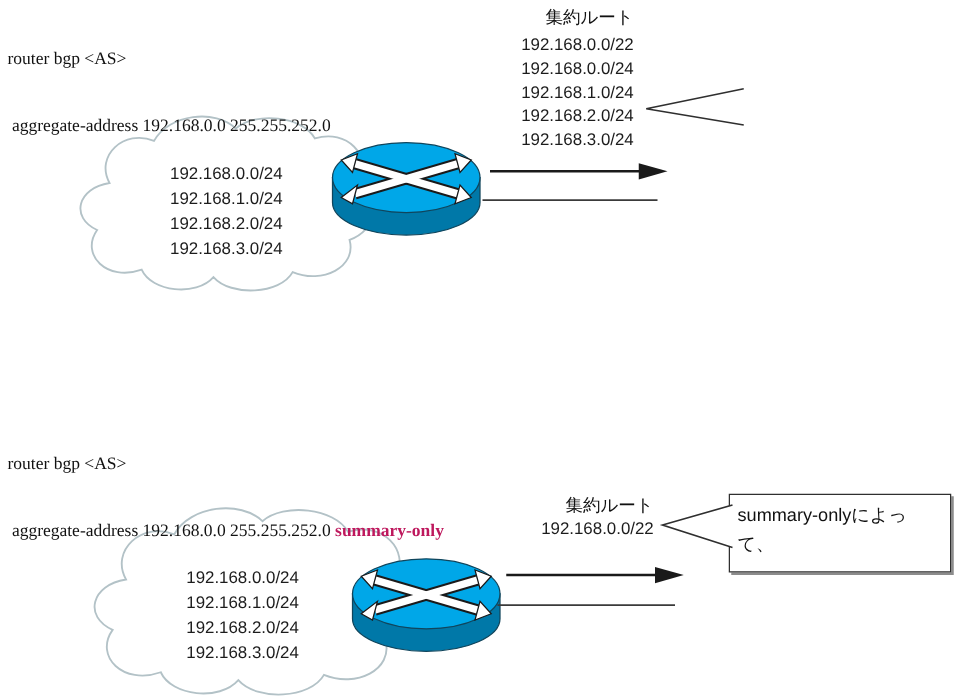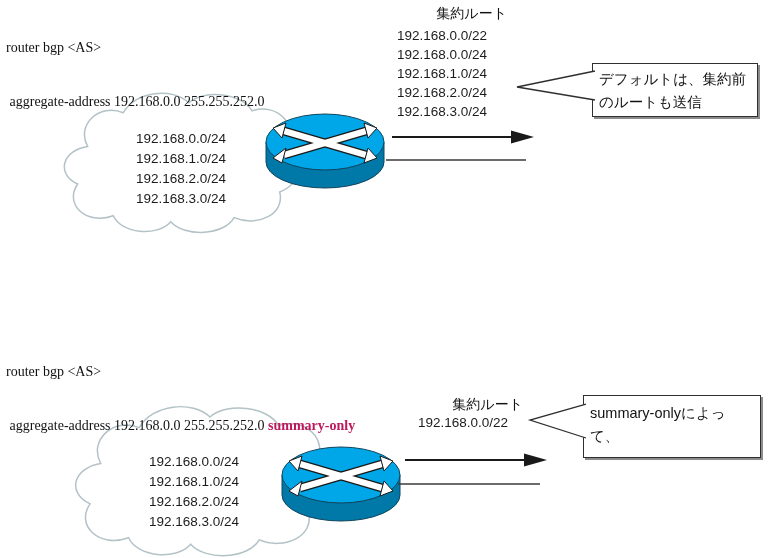--- a/index.html
+++ b/index.html
@@ -9,21 +9,21 @@
   }
   svg.layer{position:absolute;left:0;top:0;width:768px;height:558px;}
   #fg{pointer-events:none;}
   .abs{position:absolute;}
   .cmd{
     font-family:Liberation Serif, serif;
     font-size:14px;line-height:18px;white-space:pre;color:#111;
   }
   .cmd .kw{color:#be185d;font-weight:bold;}
   .advtitle{font-size:14px;line-height:18px;text-align:right;color:#111;}
-  .routelist{font-size:13.5px;line-height:19px;color:#1c1c1c;}
+  .routelist{font-size:13.5px;line-height:19px;color:#1c1c1c;text-align:right;}
   .cloudroutes{font-size:13.5px;line-height:20px;color:#1c1c1c;}
   .callout{
     box-sizing:border-box;background:#fff;border:1.3px solid #2f2f2f;
     box-shadow:2px 2px 0 #8c8c8c;font-size:14.5px;line-height:23px;
     padding:4px 6px;color:#111;z-index:2;
   }
   .z2{z-index:2;}
   .center{text-align:center;}
 </style>
 </head>
@@ -95,24 +95,20 @@
     </div>
   </div>
 
   <div class="abs cloudroutes z2" style="left:136px;top:129px;">
     <div>192.168.0.0/24</div>
     <div>192.168.1.0/24</div>
     <div>192.168.2.0/24</div>
     <div>192.168.3.0/24</div>
   </div>
 
-  <div class="abs callout" style="left:592px;top:63px;width:166px;height:54px;">
-    <div>デフォルトは、集約前</div>
-    <div>のルートも送信</div>
-  </div>
 
   <div class="abs cmd z2" style="left:6px;top:327px;">
     <div>router bgp &lt;AS&gt;</div>
     <div><span> aggregate-address 192.168.0.0 255.255.252.0 </span><span class="kw">summary-only</span></div>
   </div>
 
   <div class="abs z2 center" style="left:403px;top:395px;width:120px;">
     <div class="advtitle">集約ルート</div>
     <div class="routelist">
       <div>192.168.0.0/22</div>

